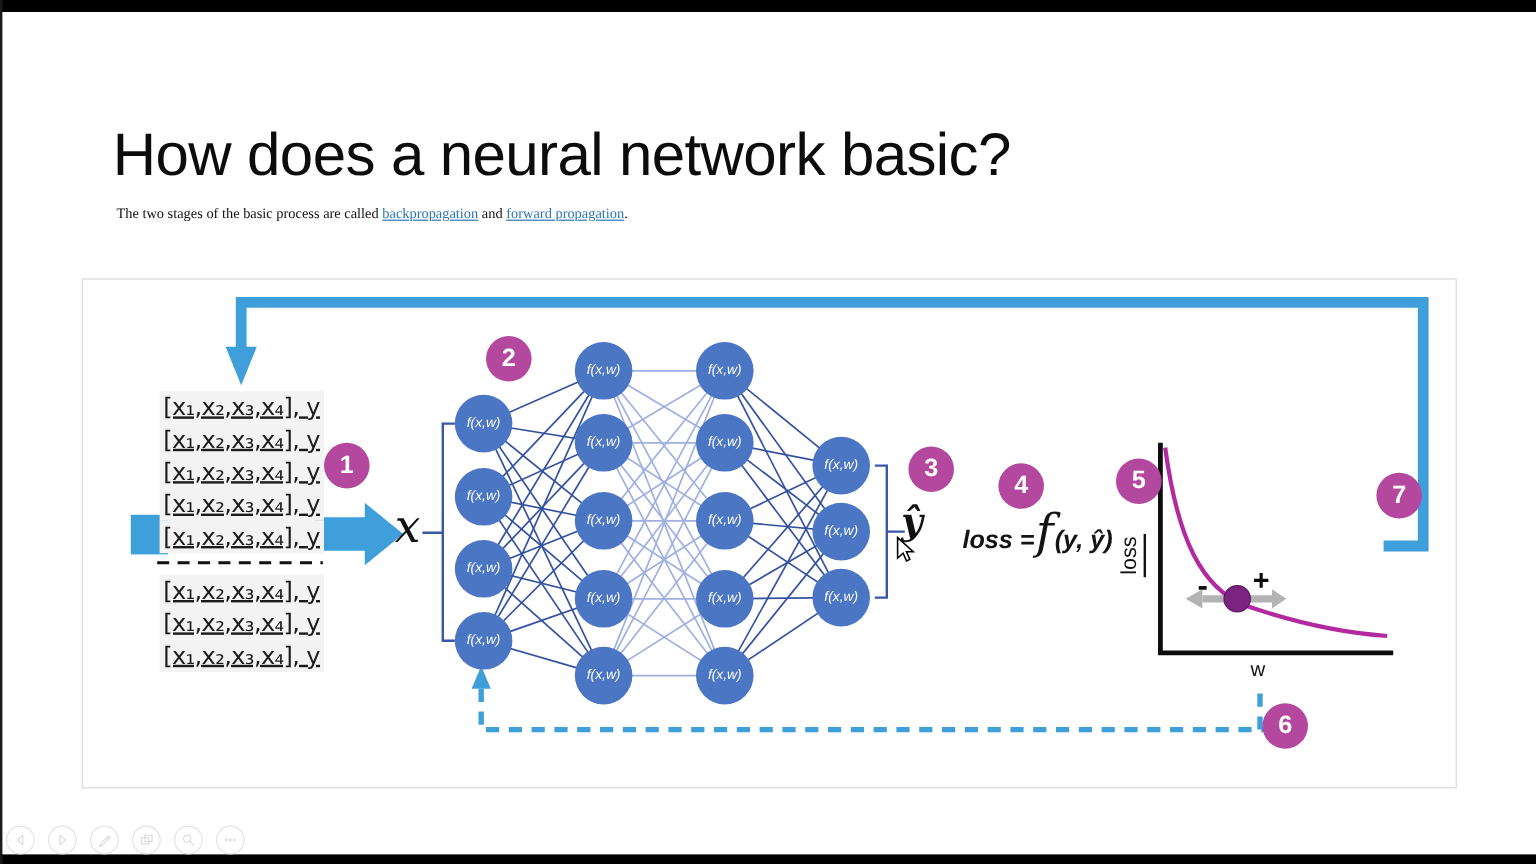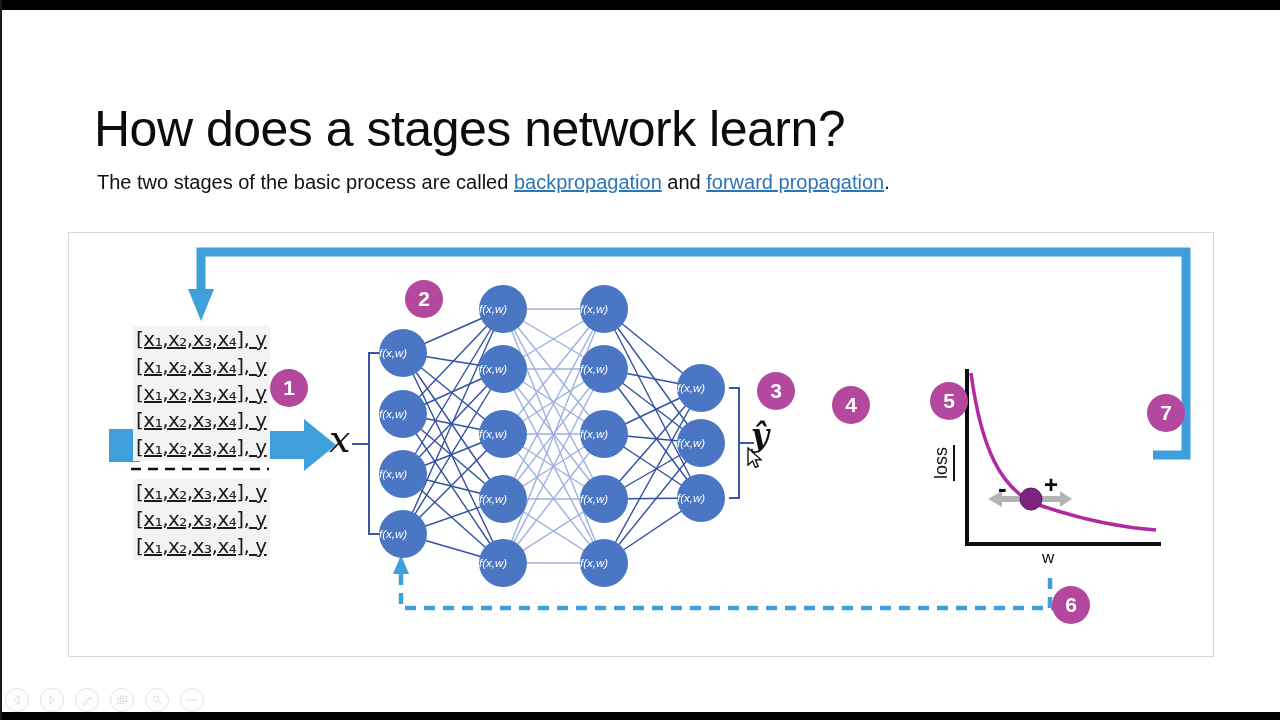--- a/index.html
+++ b/index.html
@@ -10,38 +10,38 @@
   .letterbox{position:absolute;left:0;width:1280px;background:var(--letterbox,#000);}
   .lb-top{top:0;height:10px;}
   .lb-bottom{top:712px;height:8px;}
   .left-edge{position:absolute;left:0;top:0;width:2px;height:720px;background:#1a1a1a;}
 
   .page-title{
     position:absolute;left:94px;top:66px;font-size:50px;font-weight:400;
     color:#0c0c0c;letter-spacing:-0.5px;white-space:nowrap;
   }
   .subtitle{
-    position:absolute;left:97px;top:171px;font-size:20px;color:#111;white-space:nowrap;
+    position:absolute;left:97px;top:171px;font-size:12px;color:#111;white-space:nowrap;font-family:Liberation Serif, serif;
   }
   .subtitle a{color:var(--hyperlink,#2e75b6);text-decoration:underline;cursor:pointer;}
 
   .diagram{
     position:absolute;left:68px;top:232px;width:1144px;height:423px;
     border:1px solid #d9d9d9;background:#fff;
   }
   .diagram svg.gfx{position:absolute;left:0;top:0;}
 
   .drow{
     position:absolute;left:64px;height:27px;line-height:27px;padding:0 3px;
     font-size:20px;color:#1b1b1b;background:#f3f3f3;white-space:nowrap;
     font-family:"DejaVu Sans",sans-serif;letter-spacing:-0.5px;text-decoration:underline;
   }
   .node{
     position:absolute;width:48px;height:48px;border-radius:50%;
-    background:var(--node-fill,#4a76c4);display:flex;align-items:center;
+    background:var(--node-fill,#4a76c4);display:flex;align-items:center;justify-content:center;
   }
   .node span{color:#fff;font-size:11.5px;font-style:italic;letter-spacing:0;}
   .step{
     position:absolute;width:38px;height:38px;border-radius:50%;
     background:var(--step-circle,#b4489e);color:#fff;font-size:21px;font-weight:bold;
     display:flex;align-items:center;justify-content:center;
   }
   .math{position:absolute;font-family:"DejaVu Serif",serif;font-style:italic;color:#101010;}
   .in-x{left:260px;top:184px;font-size:38px;}
   .out-y{left:682px;top:184px;font-size:31px;font-weight:600;}
@@ -68,21 +68,21 @@
   }
   .pc-btn svg{stroke:#d9d9d9;fill:none;stroke-width:1.3;}
 </style>
 </head>
 <body>
 
 <div class="letterbox lb-top"></div>
 <div class="letterbox lb-bottom"></div>
 <div class="left-edge"></div>
 
-<h1 class="page-title">How does a stages network learn?</h1>
+<h1 class="page-title">How does a neural network basic?</h1>
 
 <div class="subtitle"><span>The two stages of the basic process are called </span><a>backpropagation</a><span> and </span><a>forward propagation</a><span>.</span></div>
 
 <div class="diagram">
 
   <svg class="gfx" width="1144" height="423" viewBox="0 0 1144 423">
 
     <g id="edges">
         <line x1="334" y1="120" x2="434" y2="76" stroke="var(--edge-dark)" stroke-width="1.4"></line>
         <line x1="334" y1="120" x2="434" y2="136" stroke="var(--edge-dark)" stroke-width="1.4"></line>
@@ -228,20 +228,25 @@
   <div class="node" style="left:608px;top:186px">
       <span>f(x,w)</span>
     </div>
   <div class="node" style="left:608px;top:241px">
       <span>f(x,w)</span>
     </div>
 
   <div class="math in-x">x</div>
   <div class="math out-y">ŷ</div>
 
+  <div class="loss-formula">
+    <span class="lf-pre">loss = </span>
+    <span class="lf-f">f</span>
+    <span class="lf-args">(y, ŷ)</span>
+  </div>
 
   <div class="ylabel">loss</div>
   <div class="xlabel">w</div>
   <div class="sign sign-minus">-</div>
   <div class="sign sign-plus">+</div>
 
   <div class="step" style="left:201px;top:136px">1</div>
   <div class="step" style="left:336px;top:47px">2</div>
   <div class="step" style="left:688px;top:139px">3</div>
   <div class="step" style="left:763px;top:153px">4</div>

